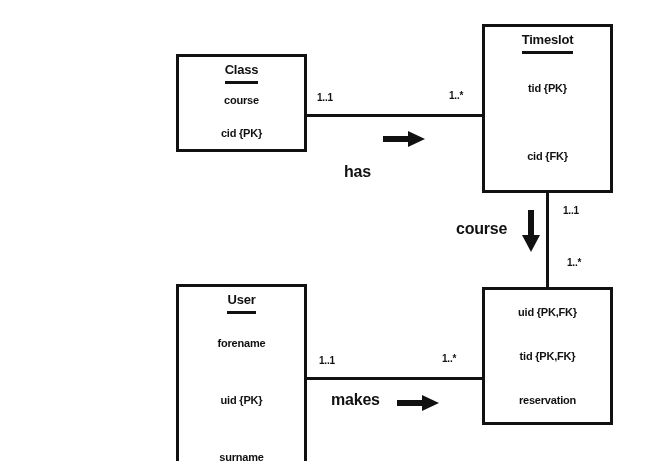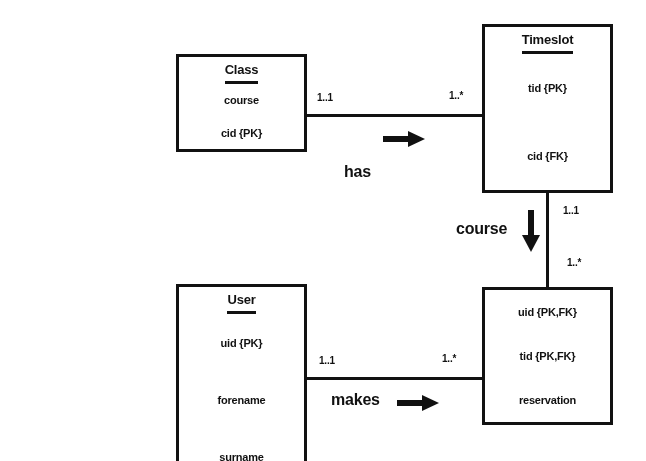--- a/index.html
+++ b/index.html
@@ -106,22 +106,22 @@
     <div class="entity-title">Timeslot</div>
     <div class="entity-attrs">
       <div class="attr">tid {PK}</div>
       <div class="attr">cid {FK}</div>
     </div>
   </div>
 
   <div class="entity" id="e-user">
     <div class="entity-title">User</div>
     <div class="entity-attrs">
+      <div class="attr">forename</div>
       <div class="attr">uid {PK}</div>
-      <div class="attr">forename</div>
       <div class="attr">surname</div>
     </div>
   </div>
 
   <div class="entity" id="e-booking">
     <div class="entity-attrs">
       <div class="attr">uid {PK,FK}</div>
       <div class="attr">tid {PK,FK}</div>
       <div class="attr">reservation</div>
     </div>

